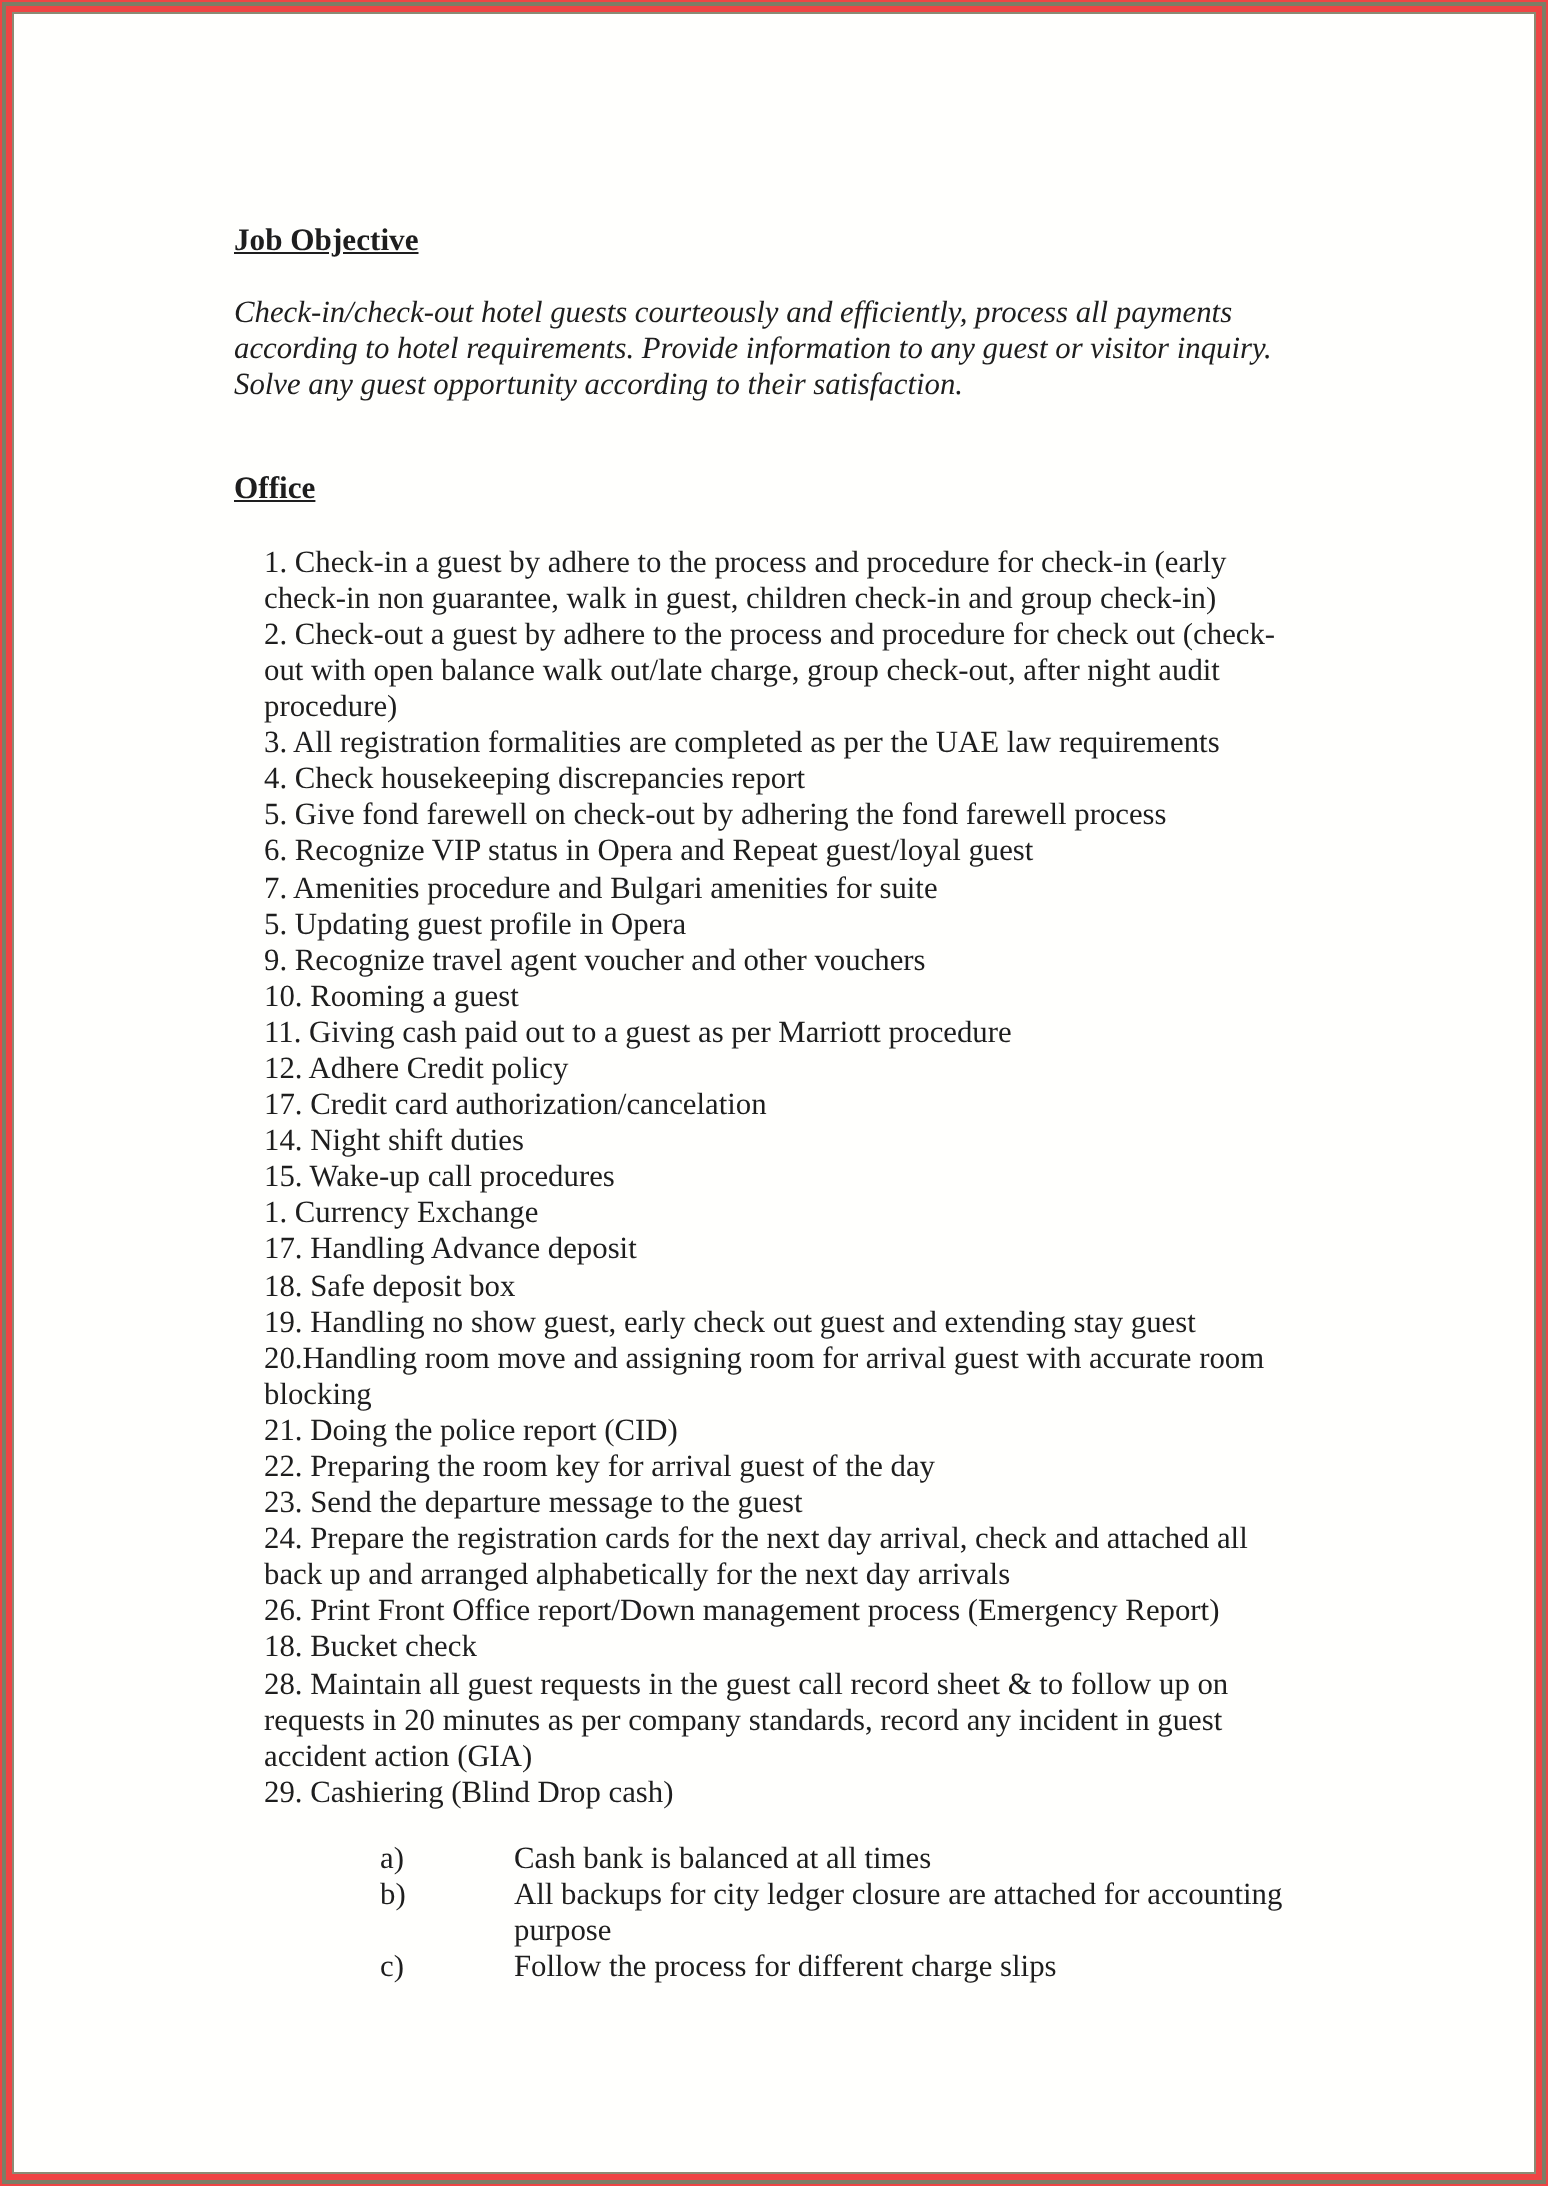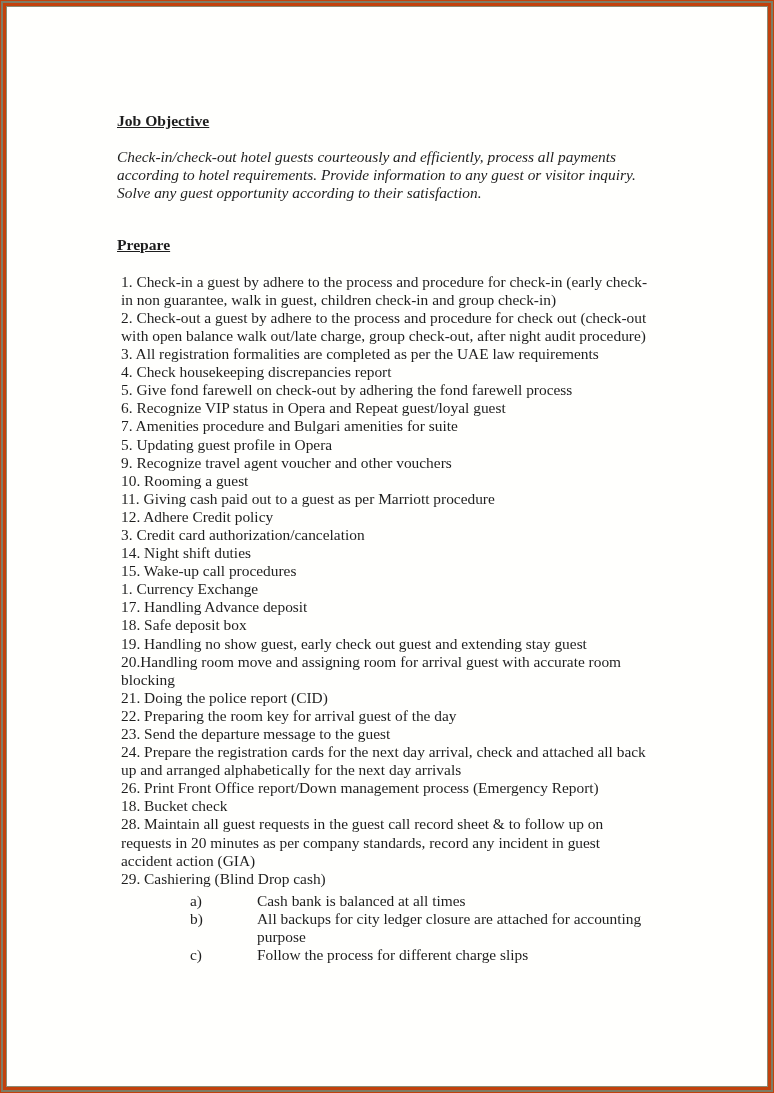--- a/index.html
+++ b/index.html
@@ -6,21 +6,21 @@
   body {
     width: 774px;
     height: 1093px;
     background: #fffefa;
     font-family: "Liberation Serif", "DejaVu Serif", serif;
   }
   .page {
     position: relative;
     width: 774px;
     height: 1093px;
-    background: #c2410c;
+    background: #ef4444;
     overflow: hidden;
   }
   .frame-outer {
     position: absolute;
     top: 1px; left: 1px; right: 1px; bottom: 1px;
     border: 2px solid #7d7d66;
     pointer-events: none;
   }
   .frame-inner {
     position: absolute;
@@ -40,21 +40,21 @@
   .heading {
     font-size: 15.6px;
     font-weight: 700;
     text-decoration: underline;
     margin: 0 0 18.1px 0;
   }
   .para {
     margin: 0 0 34px 0;
     font-style: italic;
   }
-  .duties { margin: 4px; }
+  .duties { margin: 15px; }
   .duty { margin: 0; }
   .sub-list { margin: 0; }
   .sub-item {
     display: flex;
     padding-left: 73px;
   }
   .sub-label {
     flex: 0 0 23px;
   }
   .sub-text {
@@ -64,35 +64,35 @@
 </style>
 </head>
 <body>
 
 <div class="page">
   <div class="frame-outer"></div>
   <div class="frame-inner"></div>
   <div class="content">
     <div class="heading">Job Objective</div>
     <div class="para">Check-in/check-out hotel guests courteously and efficiently, process all payments according to hotel requirements. Provide information to any guest or visitor inquiry. Solve any guest opportunity according to their satisfaction.</div>
-    <div class="heading">Prepare</div>
+    <div class="heading">Office</div>
     <div class="duties" id="duties-list">
         <div class="duty">1. Check-in a guest by adhere to the process and procedure for check-in (early check-in non guarantee, walk in guest, children check-in and group check-in)</div>
         <div class="duty">2. Check-out a guest by adhere to the process and procedure for check out (check-out with open balance walk out/late charge, group check-out, after night audit procedure)</div>
         <div class="duty">3. All registration formalities are completed as per the UAE law requirements</div>
         <div class="duty">4. Check housekeeping discrepancies report</div>
         <div class="duty">5. Give fond farewell on check-out by adhering the fond farewell process</div>
         <div class="duty">6. Recognize VIP status in Opera and Repeat guest/loyal guest</div>
         <div class="duty">7. Amenities procedure and Bulgari amenities for suite</div>
         <div class="duty">5. Updating guest profile in Opera</div>
         <div class="duty">9. Recognize travel agent voucher and other vouchers</div>
         <div class="duty">10. Rooming a guest</div>
         <div class="duty">11. Giving cash paid out to a guest as per Marriott procedure</div>
         <div class="duty">12. Adhere Credit policy</div>
-        <div class="duty">3. Credit card authorization/cancelation</div>
+        <div class="duty">17. Credit card authorization/cancelation</div>
         <div class="duty">14. Night shift duties</div>
         <div class="duty">15. Wake-up call procedures</div>
         <div class="duty">1. Currency Exchange</div>
         <div class="duty">17. Handling Advance deposit</div>
         <div class="duty">18. Safe deposit box</div>
         <div class="duty">19. Handling no show guest, early check out guest and extending stay guest</div>
         <div class="duty">20.Handling room move and assigning room for arrival guest with accurate room blocking</div>
         <div class="duty">21. Doing the police report (CID)</div>
         <div class="duty">22. Preparing the room key for arrival guest of the day</div>
         <div class="duty">23. Send the departure message to the guest</div>

